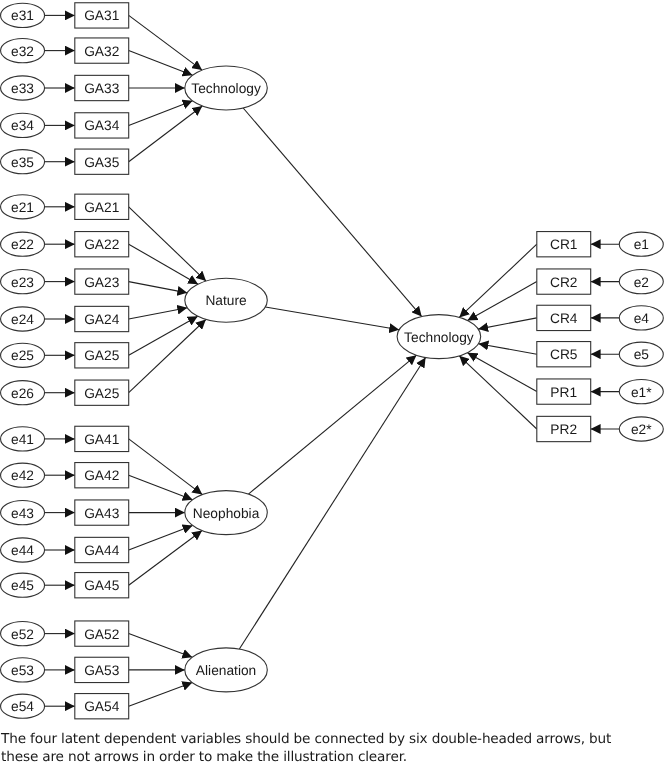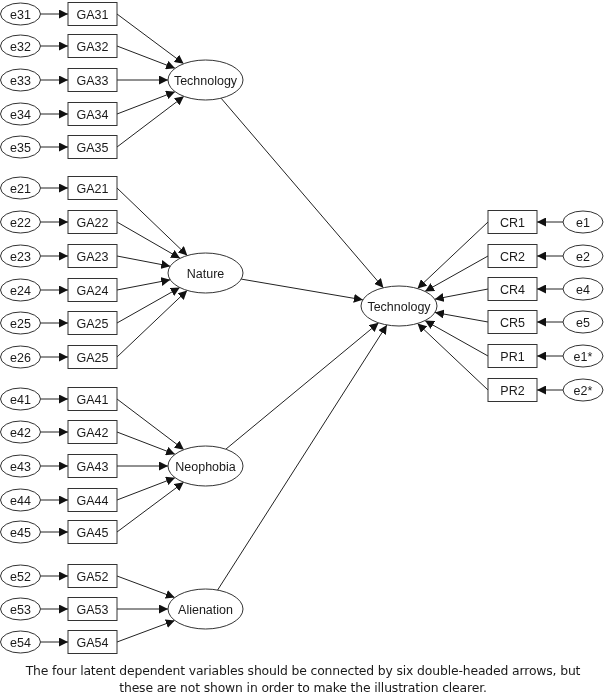--- a/index.html
+++ b/index.html
@@ -2,21 +2,21 @@
 <html><head>
 <meta charset="utf-8">
 <style>
   html, body { margin: 0; padding: 0; background: #ffffff; }
   body { width: 605px; height: 696px; position: relative; overflow: hidden; }
   #diagram { position: absolute; left: 0; top: 0; width: 605px; height: 660px; }
   #diagram text { font-family: "Liberation Sans", sans-serif; font-size: 12.5px; fill: #1a1a1a; }
   .caption {
     position: absolute; left: 1px; top: 662px; width: 604px;
     font-family: "DejaVu Sans", sans-serif; font-size: 12.4px; line-height: 17px;
-    color: #1a1a1a; letter-spacing: -0.15px; text-align: center;
+    color: #1a1a1a; letter-spacing: -0.15px;
   }
   .caption span { display: block; white-space: nowrap; }
 </style>
 </head>
 <body>
 
 <svg id="diagram" xmlns="http://www.w3.org/2000/svg" viewBox="0 0 605 660">
   <defs>
     <marker id="arrowhead" viewBox="0 0 10 10" refX="10" refY="5" markerWidth="9" markerHeight="9" markerUnits="userSpaceOnUse" orient="auto">
       <path d="M0,0 L10,5 L0,10 z" fill="#111"></path>
@@ -297,14 +297,14 @@
       </g>
       <g>
         <ellipse cx="399" cy="306" rx="38" ry="20" fill="#fff" stroke="#333" stroke-width="1"></ellipse>
         <text x="399" y="310.5" text-anchor="middle">Technology</text>
       </g>
     </g>
 </svg>
 
 <div class="caption">
   <span>The four latent dependent variables should be connected by six double-headed arrows, but</span>
-  <span>these are not shown in order to make the illustration clearer.</span>
+  <span>these are not arrows in order to make the illustration clearer.</span>
 </div>
 
 </body></html>

